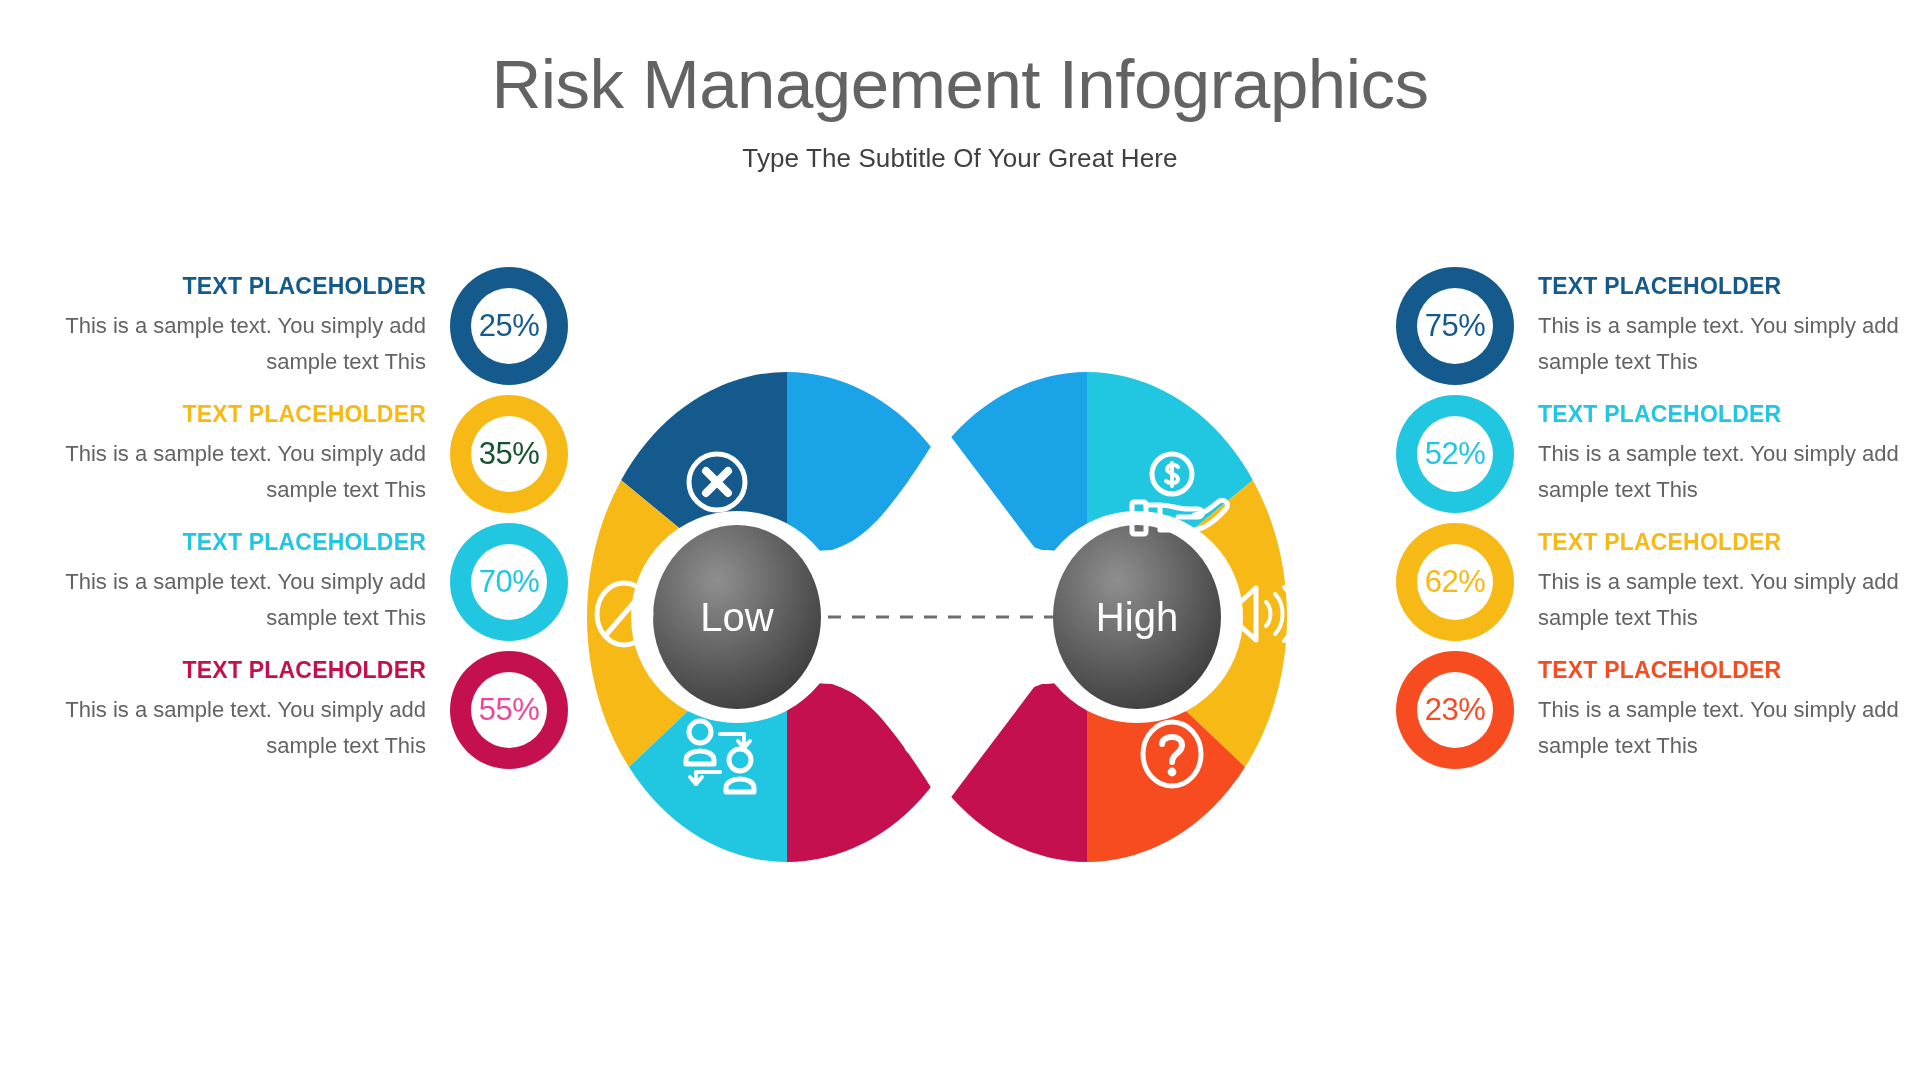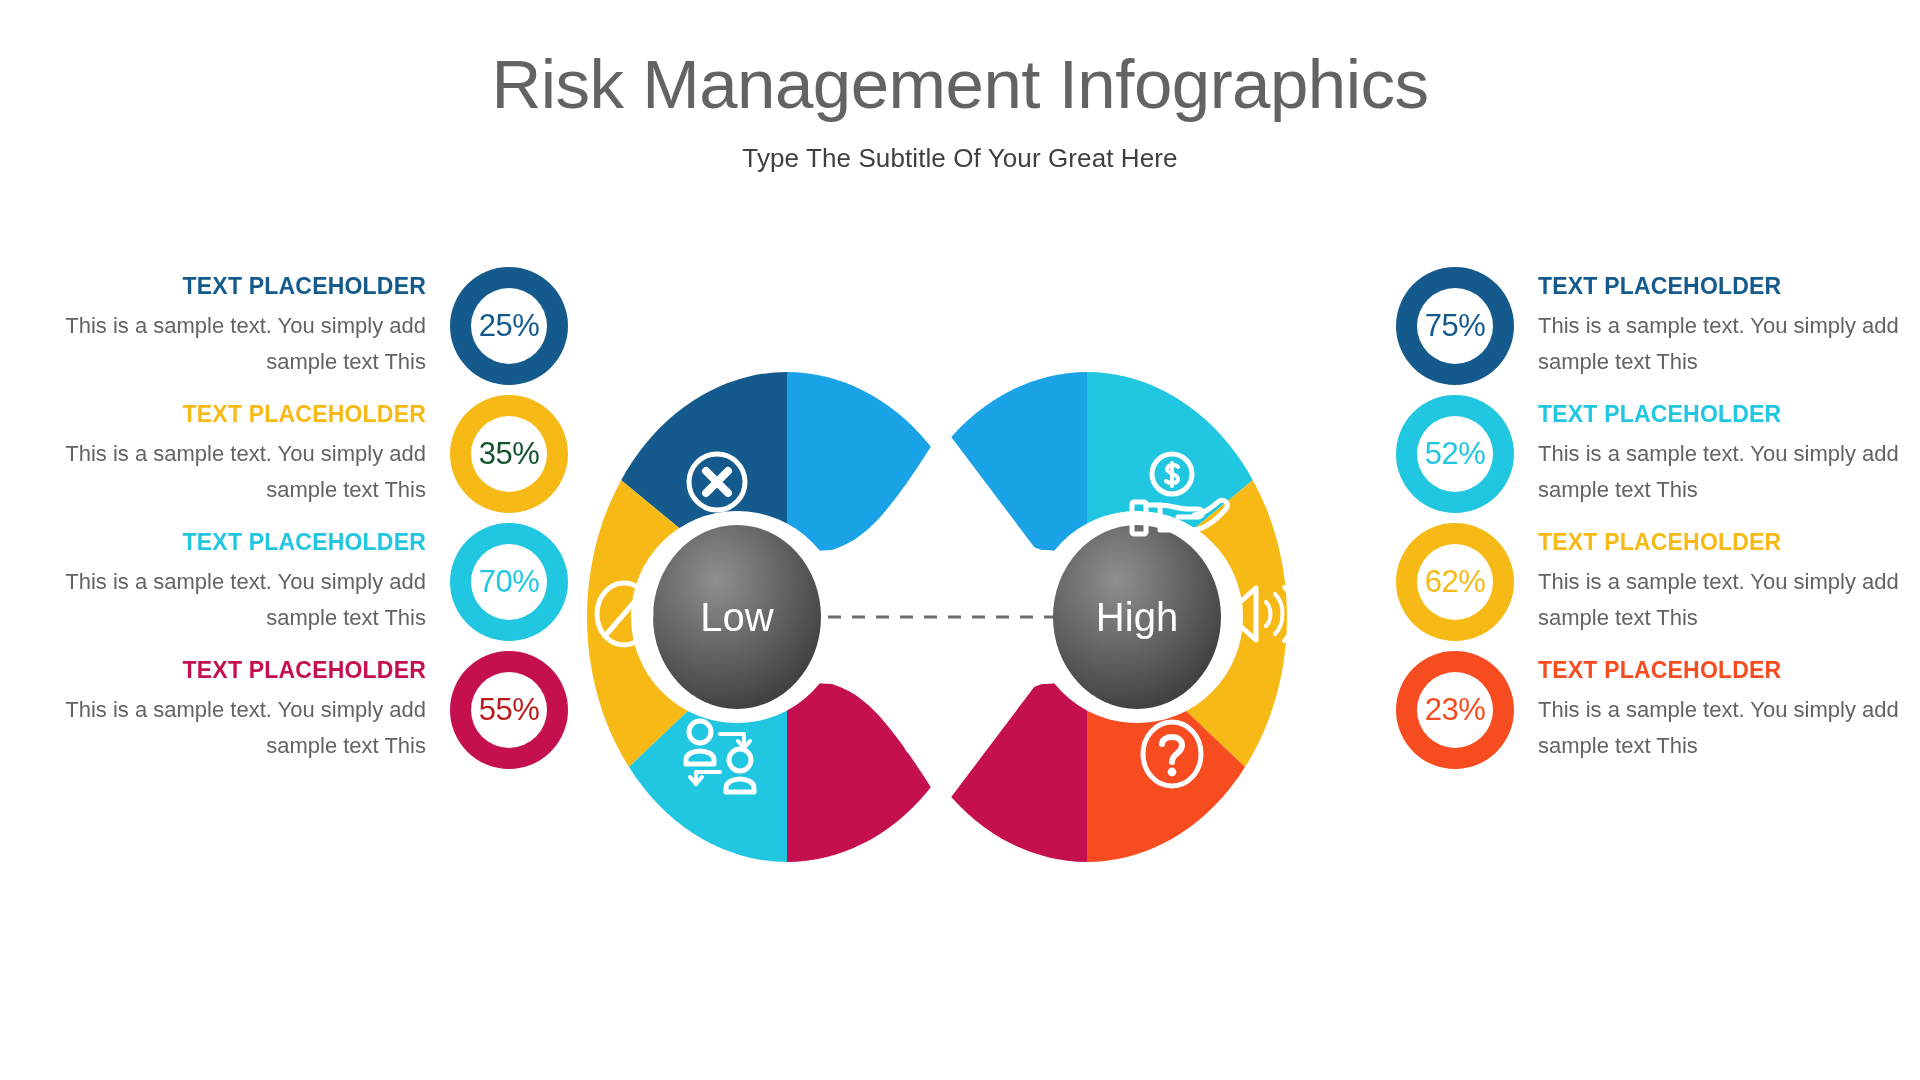--- a/index.html
+++ b/index.html
@@ -165,21 +165,21 @@
     </div>
   </div>
 
   <div class="item">
     <div class="item-text">
       <div class="item-title" style="color:#C4104E">TEXT PLACEHOLDER</div>
       <div class="item-body">This is a sample text. You simply add sample text This</div>
     </div>
     <div class="donut" style="background:#C4104E">
       <div class="donut-hole">
-        <span class="donut-value" style="color:#b91c1c">55%</span>
+        <span class="donut-value" style="color:#ec4899">55%</span>
       </div>
     </div>
   </div>
 
 </div>
 
 <div class="side-col right">
 
   <div class="item">
     <div class="item-text">

